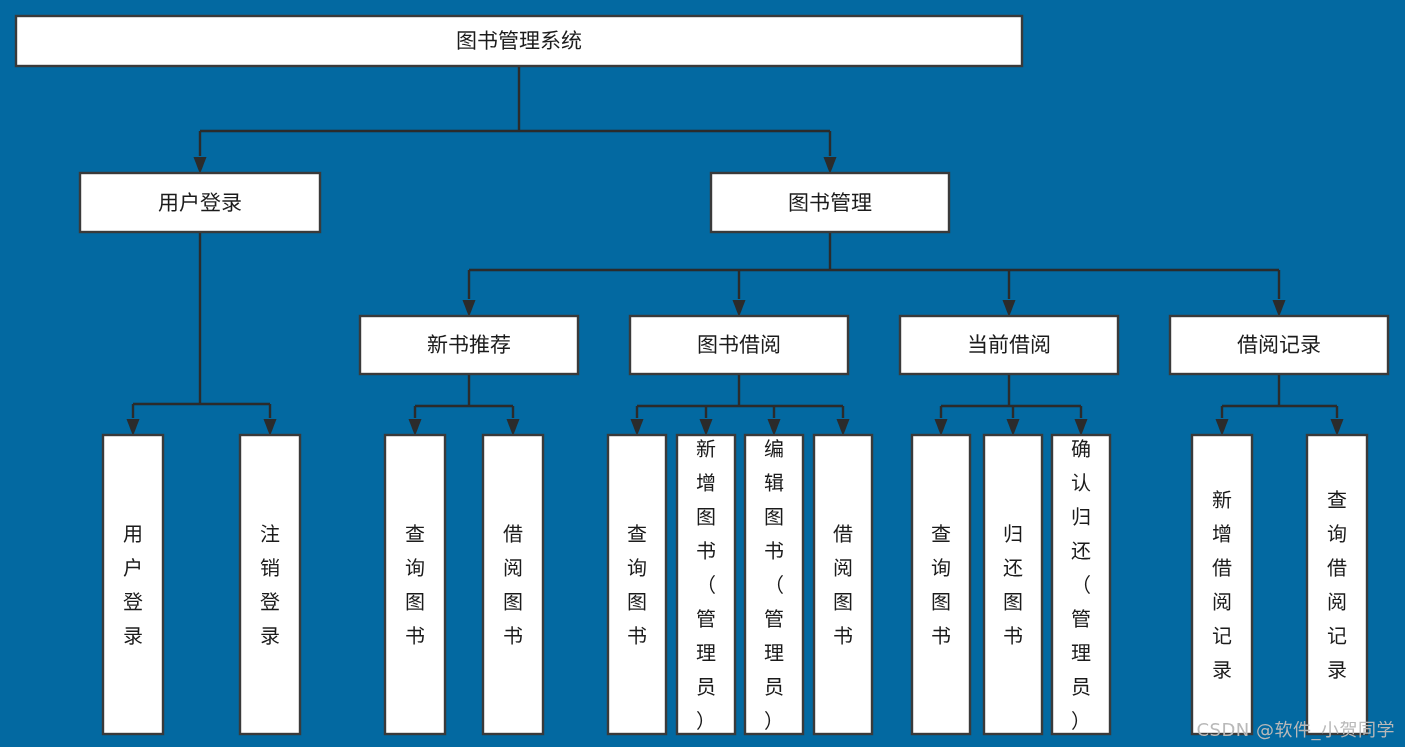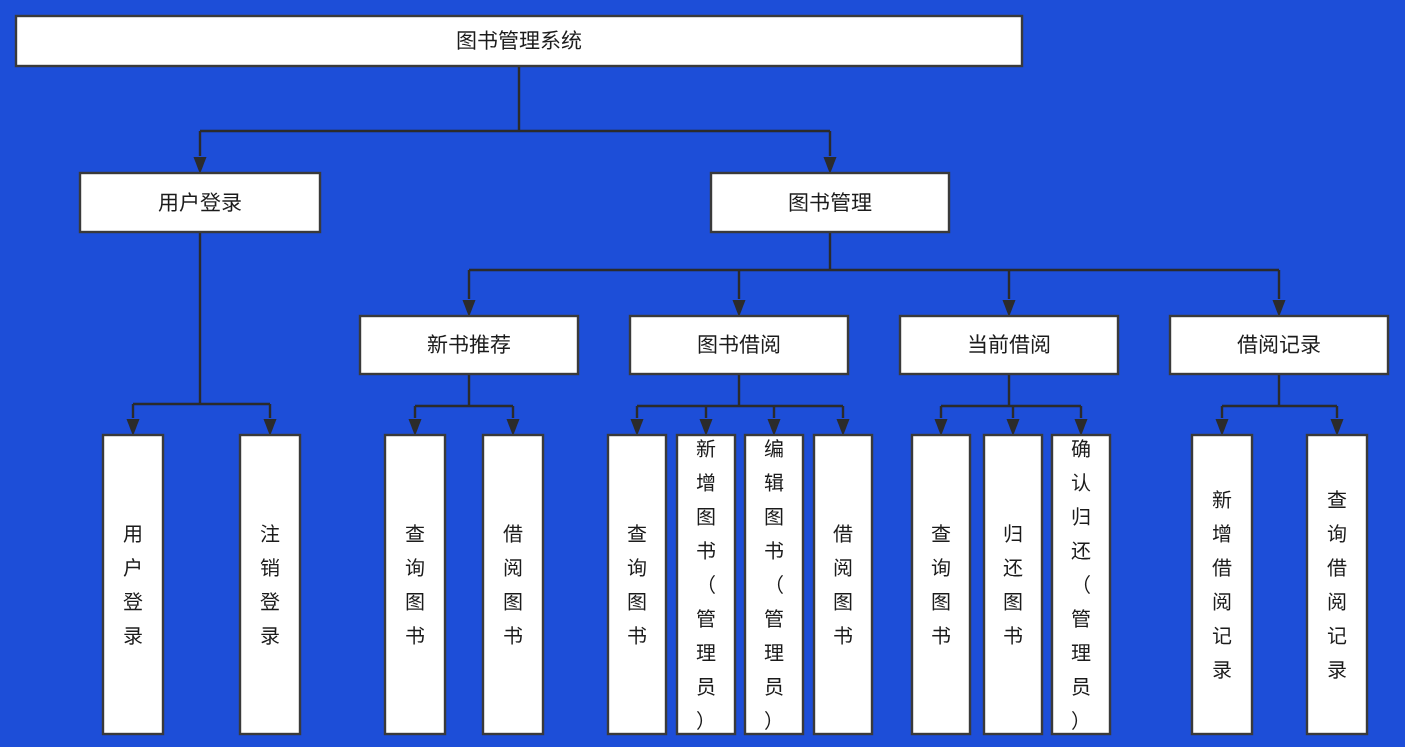--- a/index.html
+++ b/index.html
@@ -11,21 +11,21 @@
   body {
     width: 1405px;
     height: 747px;
     font-family: "DejaVu Sans", "Liberation Sans", sans-serif;
     overflow: hidden;
   }
   #diagram-root {
     position: relative;
     width: 1405px;
     height: 747px;
-    background: #1d4ed8;
+    background: #0369a1;
   }
   svg.diagram-canvas {
     position: absolute;
     top: 0;
     left: 0;
     width: 1405px;
     height: 747px;
     display: block;
   }
   .node-box {
@@ -201,13 +201,14 @@
           <rect x="1192" y="435" width="60" height="299" class="node-box"></rect>
           <text class="node-label leaf" x="1222" y="500.5"><tspan x="1222" dy="0">新</tspan><tspan x="1222" dy="34">增</tspan><tspan x="1222" dy="34">借</tspan><tspan x="1222" dy="34">阅</tspan><tspan x="1222" dy="34">记</tspan><tspan x="1222" dy="34">录</tspan></text>
         </g>
         <g>
           <rect x="1307" y="435" width="60" height="299" class="node-box"></rect>
           <text class="node-label leaf" x="1337" y="500.5"><tspan x="1337" dy="0">查</tspan><tspan x="1337" dy="34">询</tspan><tspan x="1337" dy="34">借</tspan><tspan x="1337" dy="34">阅</tspan><tspan x="1337" dy="34">记</tspan><tspan x="1337" dy="34">录</tspan></text>
         </g>
       </g>
   </svg>
 
+  <div class="watermark">CSDN @软件_小贺同学</div>
 </div>
 
 </body></html>

